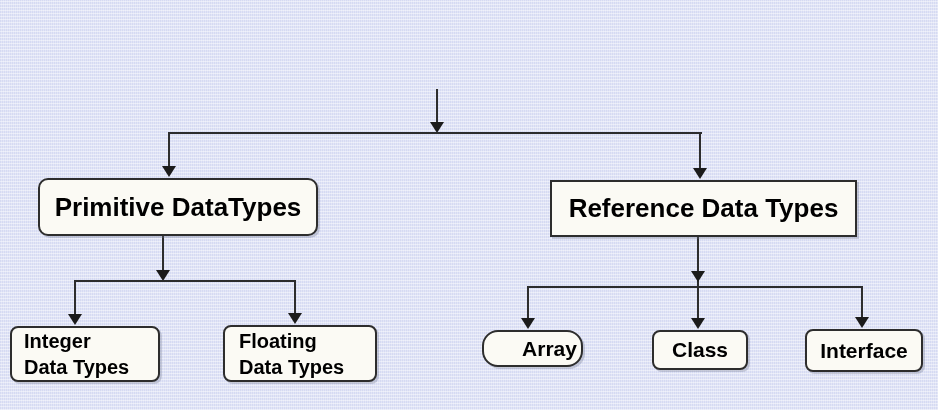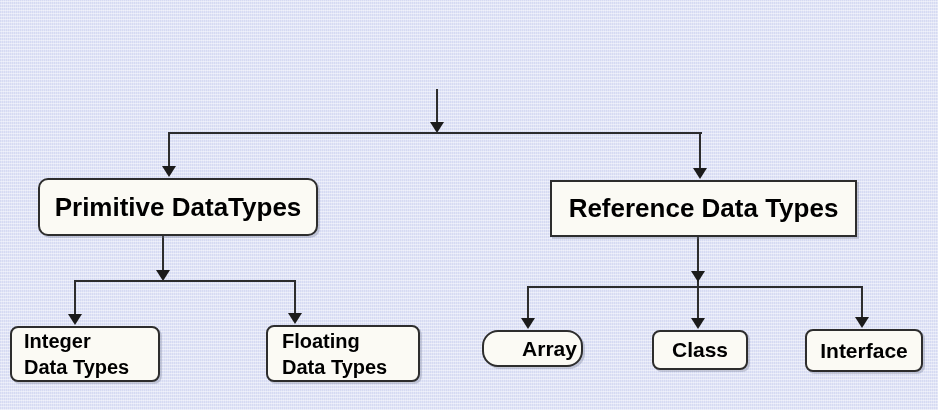--- a/index.html
+++ b/index.html
@@ -50,21 +50,21 @@
     border-left: 7px solid transparent;
     border-right: 7px solid transparent;
     border-top: 11px solid #1b1b1b;
   }
 
   
   #n-root      { left: 323px; top: 15px;  width: 238px; height: 74px; border-radius: 16px; font-size: 26px; }
   #n-primitive { left: 38px;  top: 178px; width: 280px; height: 58px; border-radius: 10px; font-size: 26px; align-items: center; }
   #n-reference { left: 550px; top: 180px; width: 307px; height: 57px; border-radius: 0; font-size: 26px; }
   #n-integer   { left: 10px;  top: 326px; width: 150px; height: 56px; border-radius: 8px;  font-size: 20px; line-height: 26px; padding-left: 12px; }
-  #n-floating  { left: 223px; top: 325px; width: 154px; height: 57px; border-radius: 8px;  font-size: 20px; line-height: 26px; padding-left: 14px; margin-left: 43px; }
+  #n-floating  { left: 223px; top: 325px; width: 154px; height: 57px; border-radius: 8px;  font-size: 20px; line-height: 26px; padding-left: 14px; }
   #n-array     { left: 482px; top: 330px; width: 101px; height: 37px; border-radius: 16px;  font-size: 21px; padding-left: 34px; }
   #n-class     { left: 652px; top: 330px; width: 96px;  height: 40px; border-radius: 8px;  font-size: 21px; }
   #n-interface { left: 805px; top: 329px; width: 118px; height: 43px; border-radius: 8px;  font-size: 21px; }
 </style>
 </head>
 <body>
 
 <div id="stage">
 
   <div class="line" style="left:436px; top:89px; width:2px; height:37px;"></div>

